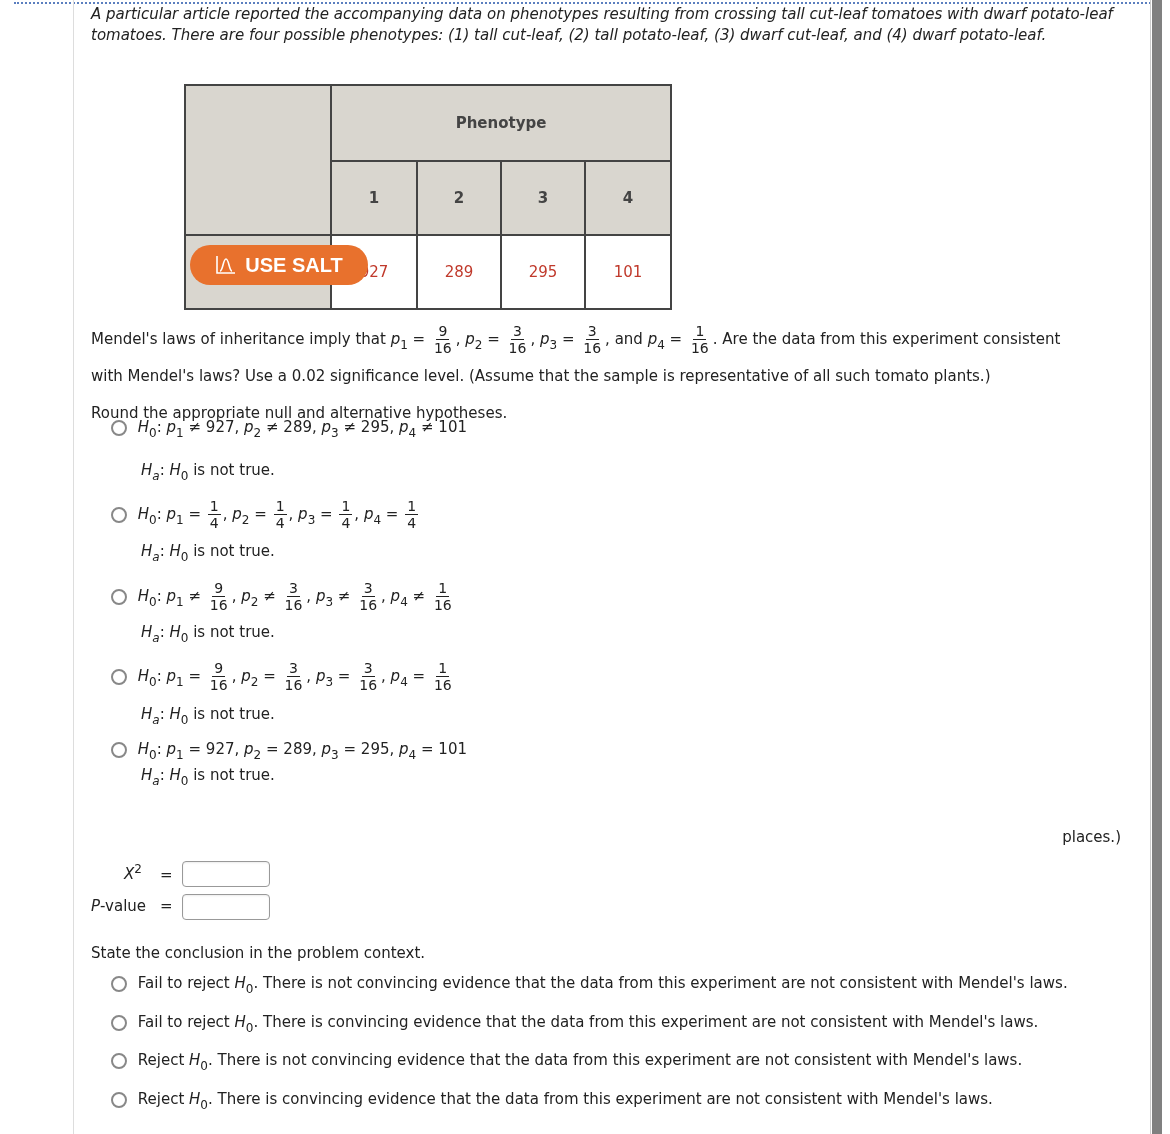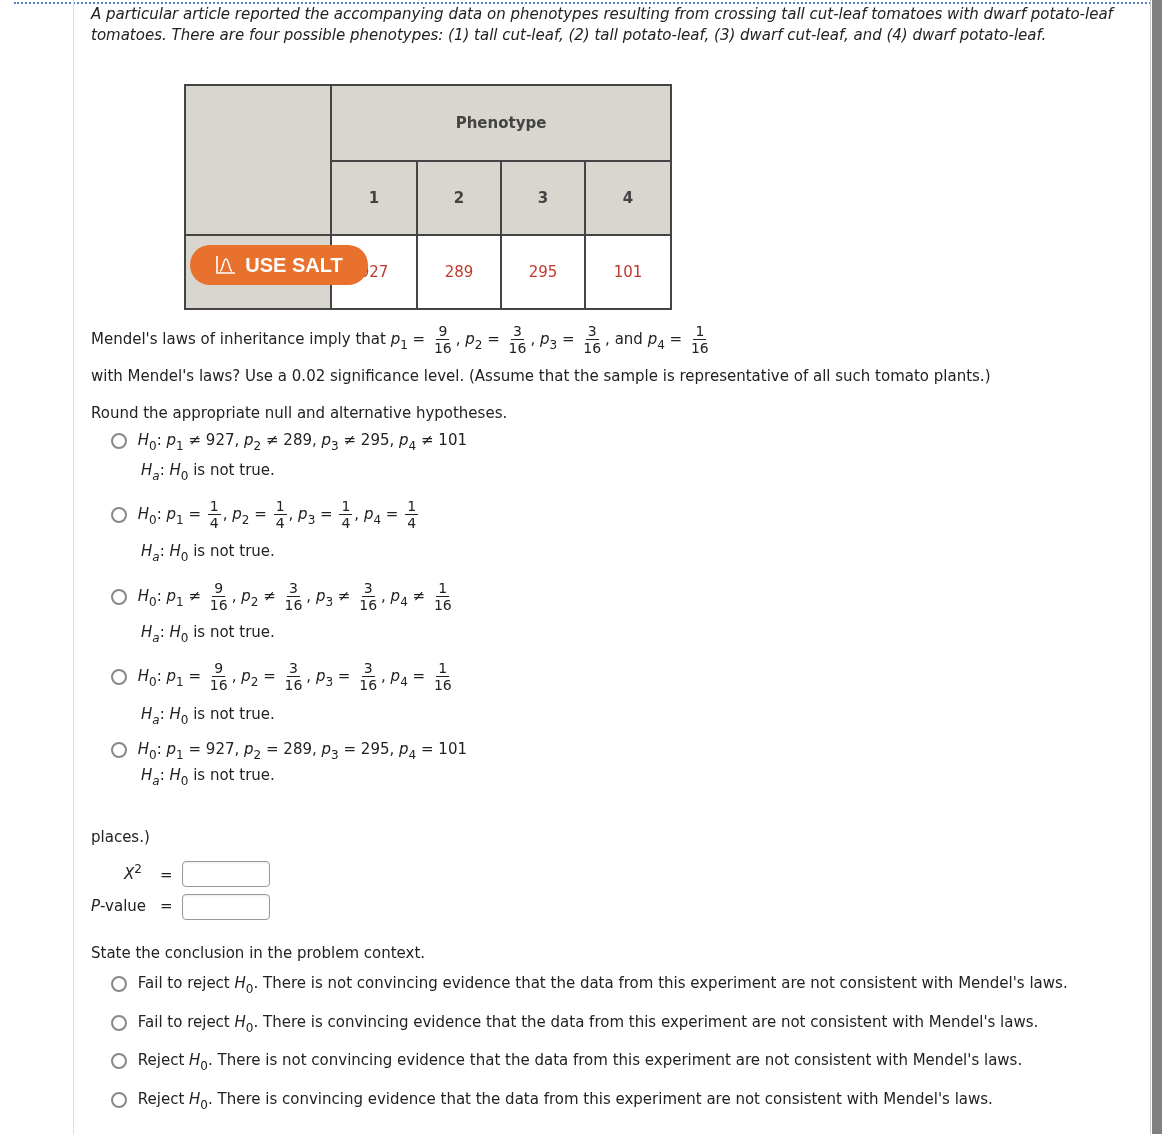--- a/index.html
+++ b/index.html
@@ -14,21 +14,21 @@
   }
   .left-rule {
     position: absolute; left: 73px; top: 0; width: 1px; height: 1134px; background: #ddd;
   }
   .scroll-track { position: absolute; left: 1150px; top: 0; width: 1px; height: 1134px; background: #ccc; }
   .scrollbar {
     position: absolute; left: 1152px; top: 0; width: 10px; height: 1134px; background: #808080;
   }
   .content { position: absolute; left: 91px; top: 4px; width: 1030px; font-style: italic; }
   .intro { line-height: 21px; font-size: 15px; margin: 0; }
-  .abs { position: absolute; }
+  .abs { position: absolute; text-align: right; }
 
   
   table.pheno {
     position: absolute; left: 184px; top: 84px; border-collapse: collapse;
     font-size: 15px;
   }
   table.pheno td {
     border: 2px solid #444; text-align: center; height: 40px; padding: 16px;
   }
   .th-gray { background: #d9d6cf; color: #444; font-weight: bold; }
@@ -123,27 +123,27 @@
     </span>,
   <span class="it">p</span><sub>3</sub> =
   <span class="frac">
       <span class="num">3</span>
       <span class="den">16</span>
     </span>,
   <span>and</span> <span class="it">p</span><sub>4</sub> =
   <span class="frac">
       <span class="num">1</span>
       <span class="den">16</span>
-    </span>
+    </span><span>. Are the data from this experiment consistent</span>
 </div>
 <div class="abs" style="left:91px; top:367px; white-space:nowrap;">with Mendel's laws? Use a 0.02 significance level. (Assume that the sample is representative of all such tomato plants.)</div>
 
 <div class="abs" style="left:91px; top:404px;">Round the appropriate null and alternative hypotheses.</div>
 
-<div class="opt" style="left:111px; top:431px;">
+<div class="opt" style="left:111px; top:418px;">
   <span class="radio"></span>
   <span class="it">H</span><sub>0</sub>: <span class="it">p</span><sub>1</sub> <span>≠</span> <span>927</span>,
   <span class="it">p</span><sub>2</sub> <span>≠</span> <span>289</span>,
   <span class="it">p</span><sub>3</sub> <span>≠</span> <span>295</span>,
   <span class="it">p</span><sub>4</sub> <span>≠</span> <span>101</span>
 </div>
 <div class="ha" style="left:141px; top:461px;">
   <span class="it">H</span><sub class="it">a</sub>: <span class="it">H</span><sub>0</sub> <span>is not true.</span>
 </div>
 

